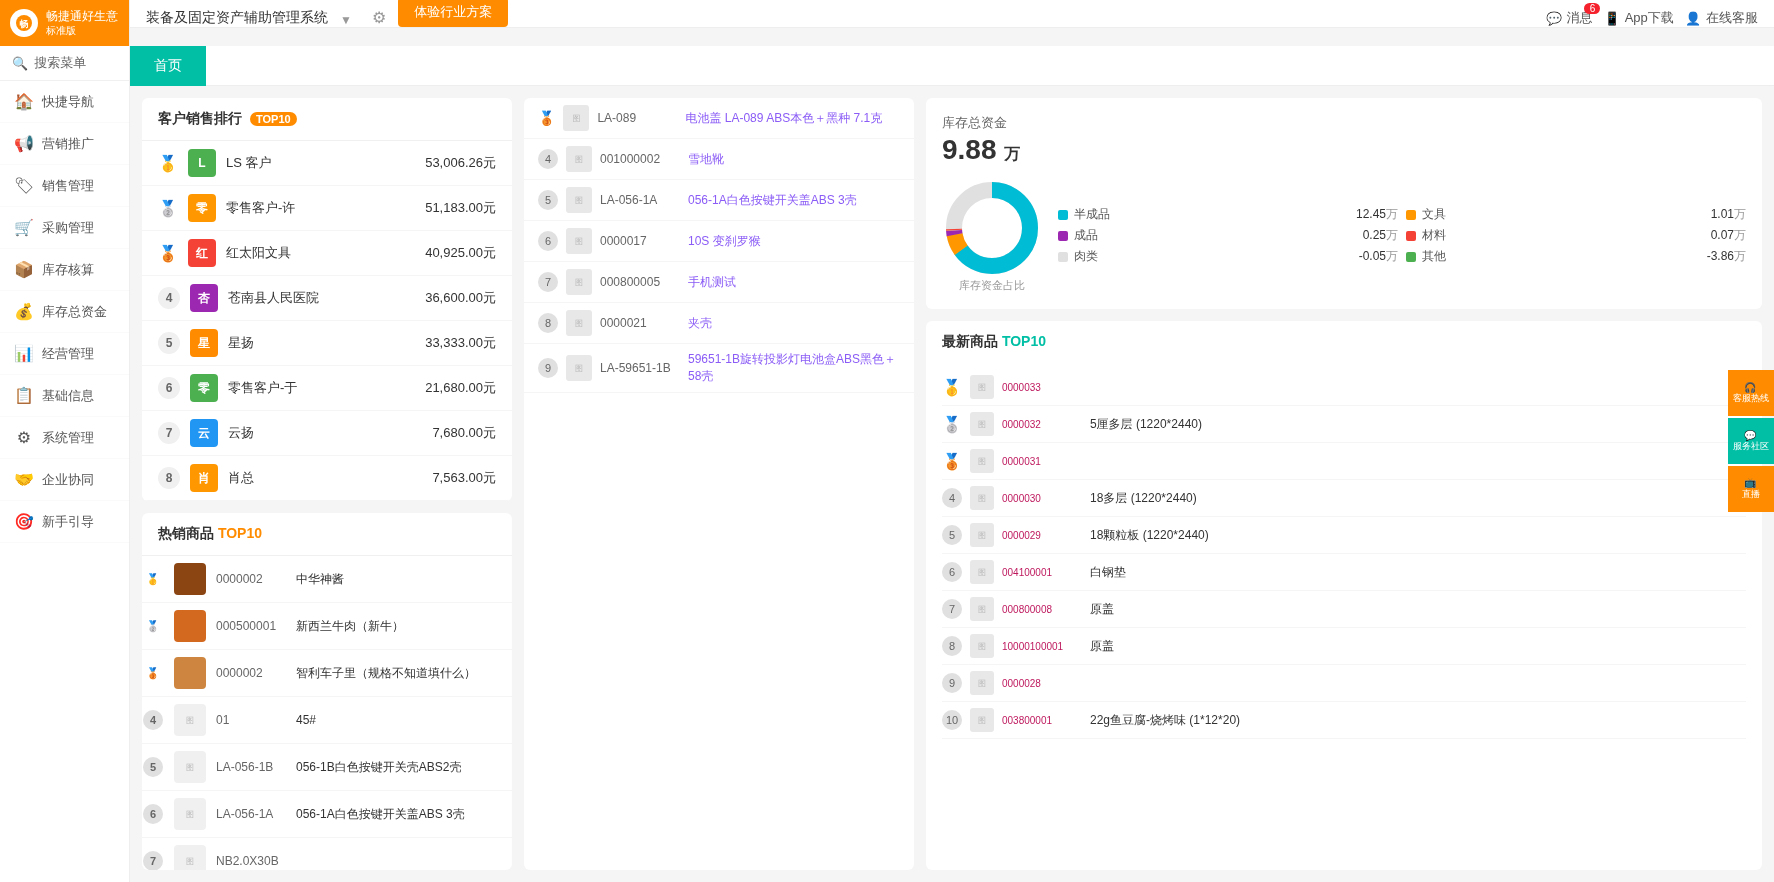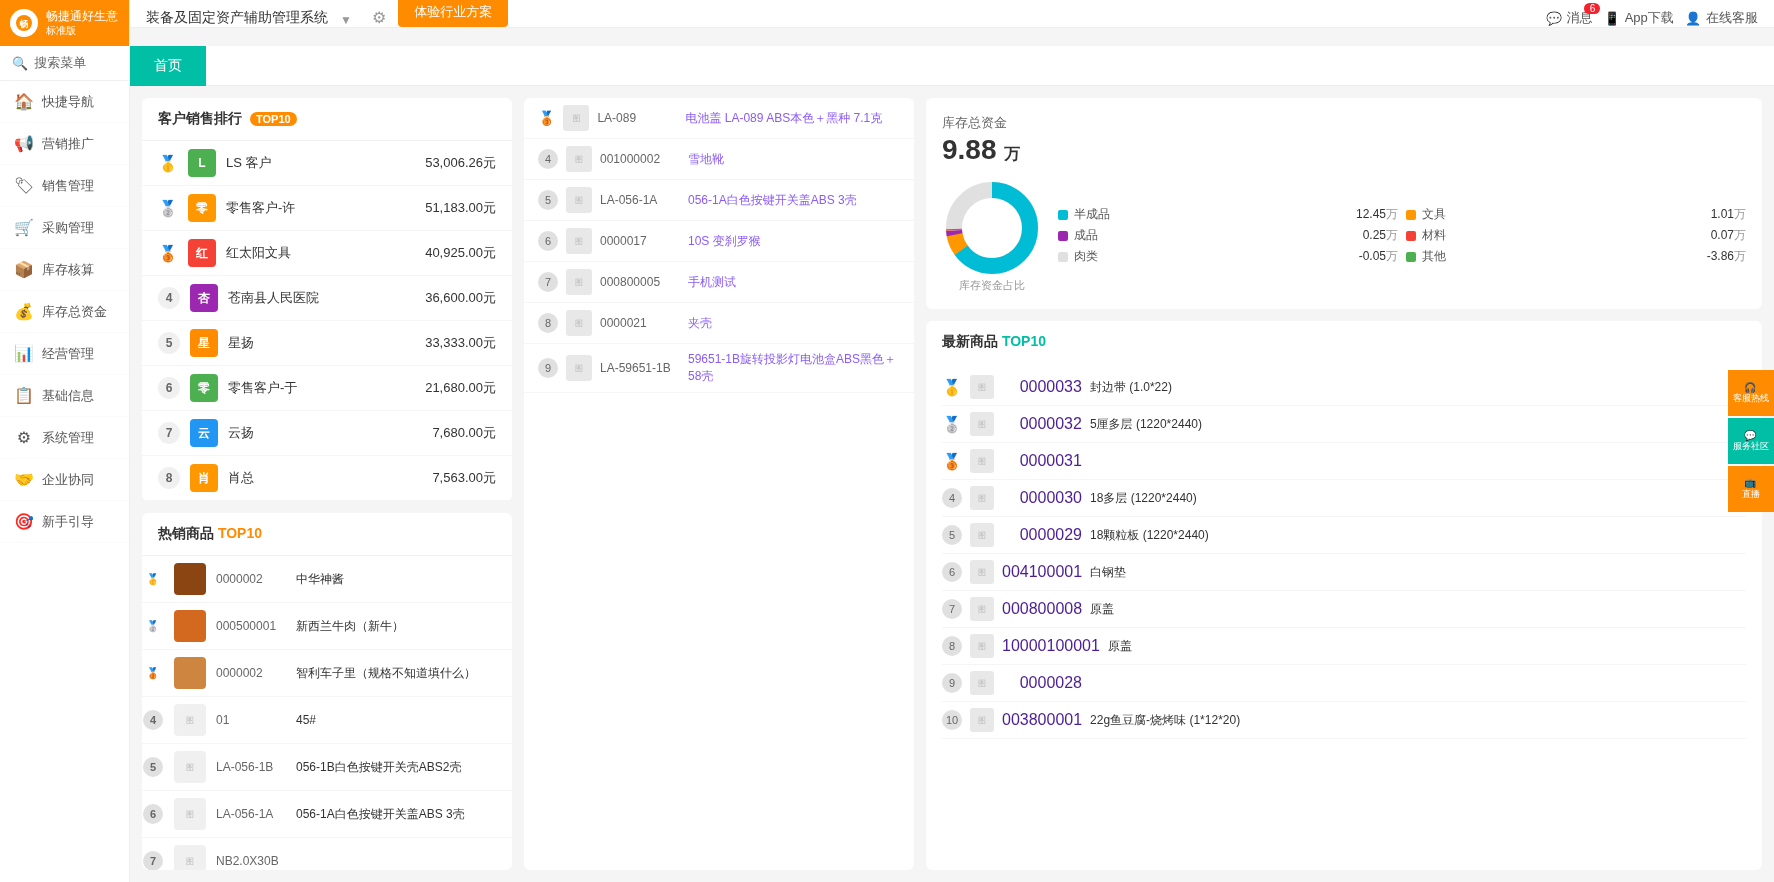--- a/index.html
+++ b/index.html
@@ -38,21 +38,21 @@
     .product-img { width: 26px; height: 26px; border-radius: 3px; background: #e8e8e8; display: flex; align-items: center; justify-content: center; color: #aaa; font-size: 10px; flex-shrink: 0; }
     .product-code { font-size: 12px; color: #666; min-width: 80px; }
     .product-name { font-size: 12px; color: #8b5cf6; flex: 1; }
     .legend-item { display: flex; align-items: center; gap: 6px; font-size: 12px; }
     .legend-dot { width: 10px; height: 10px; border-radius: 2px; flex-shrink: 0; }
     .legend-label { color: #555; flex: 1; }
     .legend-value { color: #333; font-weight: 400; text-align: right; }
     .legend-unit { color: #999; }
     .newest-item { display: flex; align-items: center; padding: 6px 0; border-bottom: 1px solid #f5f5f5; gap: 8px; }
     .newest-img { width: 24px; height: 24px; border-radius: 3px; background: #e8e8e8; display: flex; align-items: center; justify-content: center; color: #aaa; font-size: 9px; flex-shrink: 0; }
-    .newest-code { font-size: 16px; color: #4c1d95; min-width: 80px; text-align: right; }
+    .newest-code { font-size: 10px; color: #be185d; min-width: 80px; }
     .newest-name { font-size: 12px; color: #333; flex: 1; }
     .hot-item { display: flex; align-items: center; padding: 7px 0; border-bottom: 1px solid #f5f5f5; gap: 10px; }
     .hot-rank { width: 22px; height: 22px; border-radius: 50%; display: flex; align-items: center; justify-content: center; font-size: 11px; font-weight: bold; flex-shrink: 0; }
     .hot-img { width: 32px; height: 32px; border-radius: 4px; background: #f0f0f0; display: flex; align-items: center; justify-content: center; overflow: hidden; flex-shrink: 0; }
     .hot-code { font-size: 12px; color: #666; min-width: 70px; }
     .hot-name { font-size: 12px; color: #333; flex: 1; }
 
     
     .float-service { position: fixed; right: 0; top: 50%; transform: translateY(-50%); display: flex; flex-direction: column; gap: 2px; z-index: 999; }
     .float-btn { width: 46px; height: 46px; background: #FF8C00; color: #fff; display: flex; flex-direction: column; align-items: center; justify-content: center; font-size: 10px; cursor: pointer; }
@@ -414,21 +414,20 @@
         <div style="font-size:14px;font-weight:600;margin-bottom:18px;">
           最新商品 <span style="color:#00BFA5;">TOP10</span>
         </div>
         <div id="newest-list">
             <div class="newest-item">
     <span style="font-size:16px;">🥇</span>
     <div class="newest-img">
                 <span style="font-size:8px;color:#bbb;">图</span>
               </div>
     <span class="newest-code">0000033</span>
-    <span class="newest-name">封边带 (1.0*22)</span>
   </div>
             <div class="newest-item">
     <span style="font-size:16px;">🥈</span>
     <div class="newest-img">
                 <span style="font-size:8px;color:#bbb;">图</span>
               </div>
     <span class="newest-code">0000032</span>
     <span class="newest-name">5厘多层 (1220*2440)</span>
   </div>
             <div class="newest-item">

